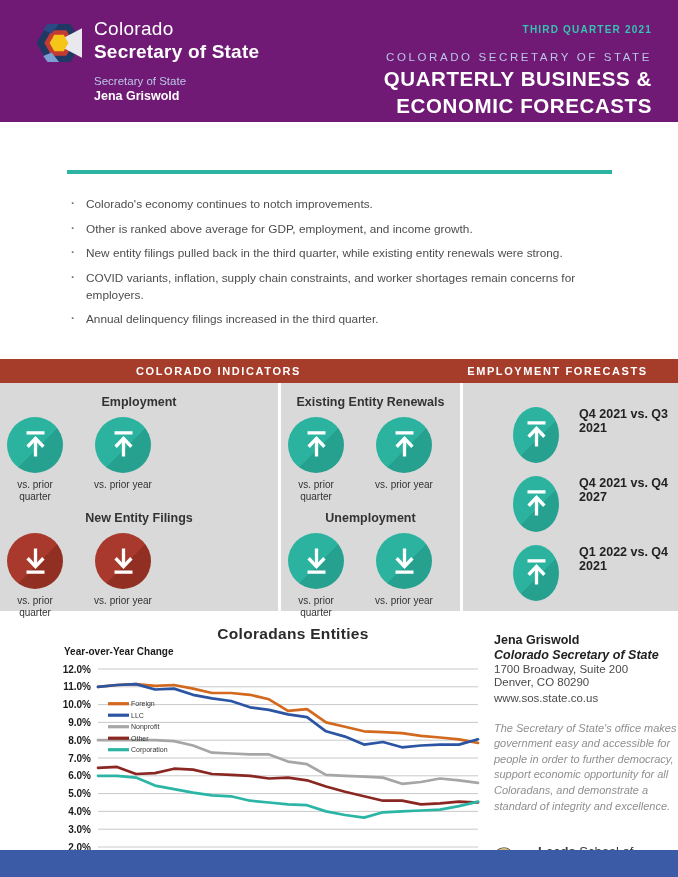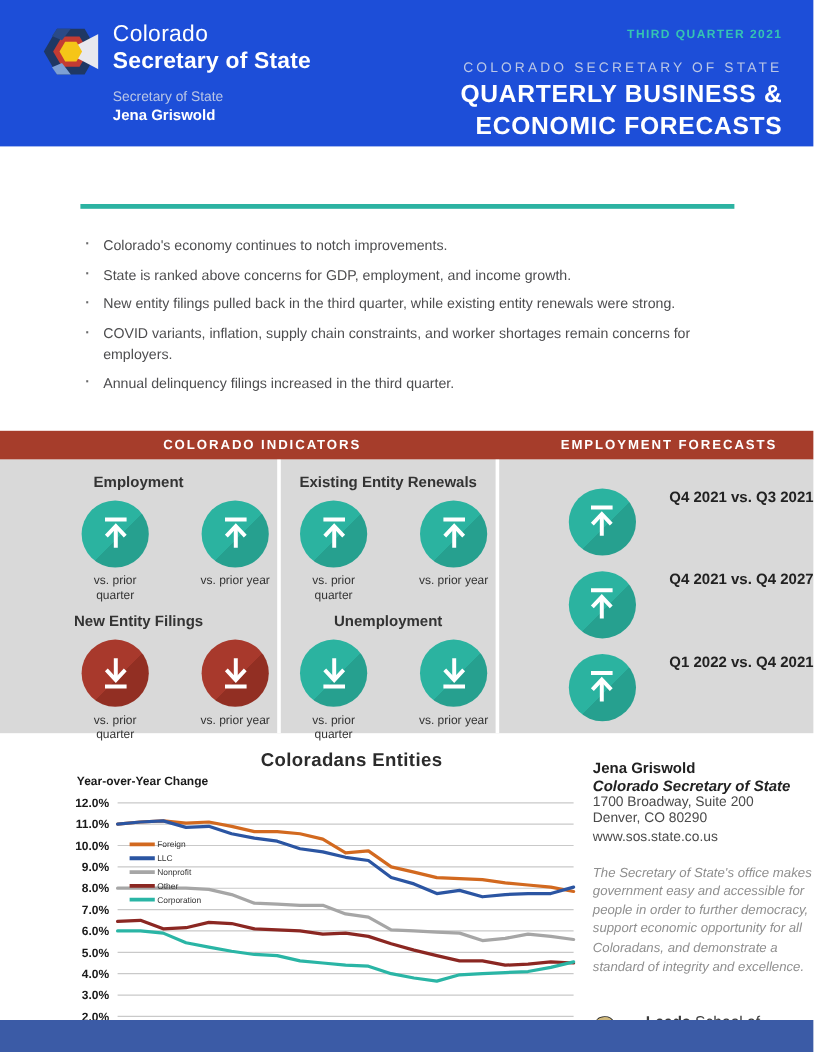--- a/index.html
+++ b/index.html
@@ -1,20 +1,20 @@
 <!DOCTYPE html>
 <html><head>
 <meta charset="utf-8">
 <style>
   * { margin:0; padding:0; box-sizing:border-box; }
   body { background:#ffffff; font-family:"Liberation Sans", sans-serif; }
   .page { position:relative; width:678px; height:877px; background:#fff; overflow:hidden; }
 
   
-  .header { height:122px; background:#1d4ed8; display:flex; justify-content:space-between; padding:18px 26px 0 36px; }
+  .header { height:122px; background:#701a75; display:flex; justify-content:space-between; padding:18px 26px 0 36px; }
   .brand-wrap { display:flex; flex-direction:column; }
   .brand-top { display:flex; align-items:flex-start; }
   .logo-svg { width:46px; height:46px; margin-top:2px; }
   .brand-text { margin-left:12px; color:#fff; }
   .brand-l1 { font-size:19px; font-weight:300; letter-spacing:0.3px; }
   .brand-l2 { font-size:19px; font-weight:bold; letter-spacing:0.2px; margin-top:1px; }
   .official { margin-left:58px; margin-top:9px; }
   .official-title { color:#b9c6e6; font-size:11.5px; }
   .official-name { color:#fff; font-size:12.5px; font-weight:bold; margin-top:2px; }
   .header-right { text-align:right; padding-top:6px; }
@@ -31,27 +31,27 @@
   .bullets li::before { content:"·"; position:absolute; left:4px; top:-1px; color:#6a6a6c; font-weight:bold; }
 
   
   .band { margin-top:30px; height:24px; background:#a63d2b; display:flex; }
   .band-left { width:437px; display:flex; align-items:center; justify-content:center; }
   .band-right { flex:1; display:flex; align-items:center; justify-content:center; }
   .band-label { color:#fff; font-size:11px; font-weight:bold; letter-spacing:1.6px; }
 
   
   .indicators { height:228px; background:#d9d9d9; display:flex; }
-  .ind-col { width:231px; padding-top:12px; }
+  .ind-col { width:278px; padding-top:12px; }
   .ind-col.mid { width:182px; border-left:3px solid #fff; }
   .ind-col.right { flex:1; border-left:3px solid #fff; padding-top:24px; }
   .ind-group { text-align:center; }
   .ind-group + .ind-group { margin-top:7px; }
   .ind-group-title { font-size:12.5px; font-weight:600; color:#333; }
-  .ind-row { display:flex; justify-content:flex-end; gap:30px; margin-top:8px; }
+  .ind-row { display:flex; justify-content:flex-start; gap:18px; margin-top:8px; }
   .ind-item { width:70px; }
   .circle { width:56px; height:56px; border-radius:50%; margin:0 auto; display:flex; align-items:center; justify-content:center; }
   .circle.teal { background:linear-gradient(135deg,#2bb3a0 0 55%,#26a08f 55% 100%); }
   .circle.red  { background:linear-gradient(135deg,#a8392c 0 55%,#92it 55% 100%); }
   .circle.red  { background:linear-gradient(135deg,#a8392c 0 55%,#922f23 55% 100%); }
   .arrow-svg { width:33px; height:33px; }
   .ind-label { font-size:10px; color:#333; margin-top:6px; line-height:1.25; }
   .fc-row { display:flex; align-items:flex-start; padding-left:50px; margin-bottom:13px; }
   .fc-label { margin-left:20px; font-size:12.5px; font-weight:600; color:#222; }
 
@@ -123,21 +123,21 @@
         <div>QUARTERLY BUSINESS &amp;</div>
         <div>ECONOMIC FORECASTS</div>
       </div>
     </div>
   </div>
 
   <div class="summary">
     <div class="summary-rule"></div>
     <ul class="bullets">
       <li>Colorado's economy continues to notch improvements.</li>
-      <li>State is ranked above concerns for GDP, employment, and income growth.</li>
+      <li>Other is ranked above average for GDP, employment, and income growth.</li>
       <li>New entity filings pulled back in the third quarter, while existing entity renewals were strong.</li>
       <li>COVID variants, inflation, supply chain constraints, and worker shortages remain concerns for employers.</li>
       <li>Annual delinquency filings increased in the third quarter.</li>
     </ul>
   </div>
 
   <div class="band">
     <div class="band-left">
         <span class="band-label">COLORADO INDICATORS</span>
       </div>

